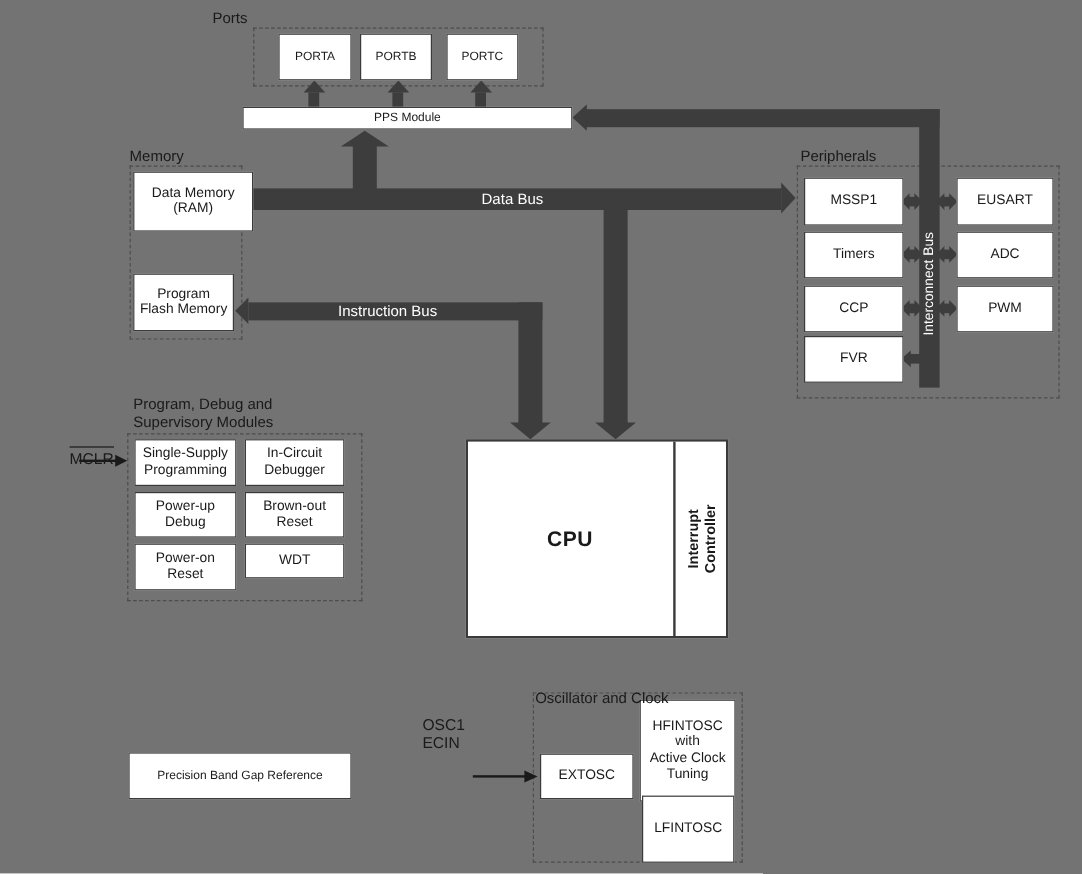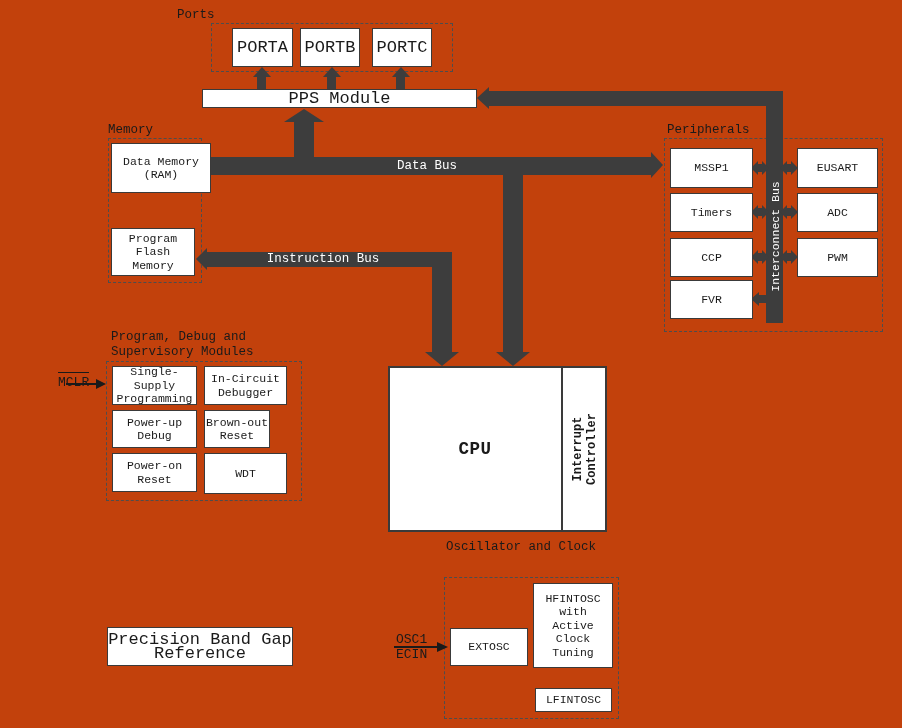--- a/index.html
+++ b/index.html
@@ -1,21 +1,21 @@
 <!DOCTYPE html>
 <html><head>
 <meta charset="utf-8">
 <style>
   html,body{margin:0;padding:0;background:#fff;}
-  .stage{position:relative;width:902px;height:728px;background:#c2410c;
-         font-family:Liberation Mono, monospace;color:#1a1a1a;overflow:hidden;}
+  .stage{position:relative;width:902px;height:728px;background:#737373;
+         font-family:Liberation Sans, sans-serif;color:#1a1a1a;overflow:hidden;}
   .box{position:absolute;background:#fff;border:1.5px solid #3a3a3a;box-sizing:border-box;
        display:flex;align-items:center;justify-content:center;text-align:center;
        font-size:11.5px;line-height:13.5px;white-space:pre-line;z-index:3;}
-  .lg{font-size:17px;}
+  .lg{font-size:10px;}
   .dashed{position:absolute;border:1.6px dashed #4d4d4d;box-sizing:border-box;z-index:1;background:transparent;}
   .seclabel{position:absolute;font-size:12.5px;line-height:15px;white-space:pre-line;z-index:4;}
   .bar{position:absolute;background:#3d3d3d;z-index:2;}
   .conn{z-index:4;}
   .tri{position:absolute;width:0;height:0;z-index:2;}
   .buslabel{position:absolute;color:#fff;text-align:center;font-size:12.5px;z-index:3;}
   .rot{transform:rotate(-90deg);}
   .thin{position:absolute;background:#1a1a1a;z-index:2;}
   .overline{display:inline-block;border-top:1.5px solid #1a1a1a;padding-top:2px;margin-left:36px;}
   .cpu-label{position:absolute;display:flex;align-items:center;justify-content:center;
@@ -76,25 +76,25 @@
 
   <div class="seclabel" style="left:111px;top:330px;">Program, Debug and
 Supervisory Modules</div>
   <div class="dashed" style="left:106px;top:361px;width:196px;height:140px;"></div>
   <div class="box" style="left:112px;top:366px;width:85px;height:39px;">Single-Supply
 Programming</div>
   <div class="box" style="left:204px;top:366px;width:83px;height:39px;">In-Circuit
 Debugger</div>
   <div class="box" style="left:112px;top:410px;width:85px;height:38px;">Power-up
 Debug</div>
-  <div class="box" style="left:204px;top:410px;width:66px;height:38px;">Brown-out
+  <div class="box" style="left:204px;top:410px;width:83px;height:38px;">Brown-out
 Reset</div>
   <div class="box" style="left:112px;top:453px;width:85px;height:39px;">Power-on
 Reset</div>
-  <div class="box" style="left:204px;top:453px;width:83px;height:41px;">WDT</div>
+  <div class="box" style="left:204px;top:453px;width:83px;height:29px;">WDT</div>
 
   <div class="seclabel" style="left:22px;top:372px;font-size:13px;"><span class="overline">MCLR</span></div>
   <div class="thin" style="left:66px;top:383px;width:31px;height:2px;"></div>
   <div class="tri" style="left:96px;top:379px;border-top:5px solid transparent;border-bottom:5px solid transparent;border-left:10px solid #1a1a1a;"></div>
 
   <div class="seclabel" style="left:667px;top:123px;">Peripherals</div>
   <div class="dashed" style="left:664px;top:138px;width:219px;height:194px;"></div>
 
   <div class="box" style="left:670px;top:148px;width:83px;height:40px;">MSSP1</div>
   <div class="box" style="left:670px;top:193px;width:83px;height:39px;">Timers</div>
@@ -127,29 +127,29 @@
   <div class="tri conn" style="left:791px;top:161px;border-top:7px solid transparent;border-bottom:7px solid transparent;border-left:7px solid #3d3d3d;"></div>
 
   <div class="tri conn" style="left:780px;top:205px;border-top:7px solid transparent;border-bottom:7px solid transparent;border-right:7px solid #3d3d3d;"></div>
   <div class="bar conn" style="left:786px;top:208px;width:6px;height:8px;"></div>
   <div class="tri conn" style="left:791px;top:205px;border-top:7px solid transparent;border-bottom:7px solid transparent;border-left:7px solid #3d3d3d;"></div>
 
   <div class="tri conn" style="left:780px;top:250px;border-top:7px solid transparent;border-bottom:7px solid transparent;border-right:7px solid #3d3d3d;"></div>
   <div class="bar conn" style="left:786px;top:253px;width:6px;height:8px;"></div>
   <div class="tri conn" style="left:791px;top:250px;border-top:7px solid transparent;border-bottom:7px solid transparent;border-left:7px solid #3d3d3d;"></div>
 
-  <div class="seclabel" style="left:446px;top:540px;">Oscillator and Clock</div>
+  <div class="seclabel" style="left:446px;top:575px;">Oscillator and Clock</div>
   <div class="dashed" style="left:444px;top:577px;width:175px;height:142px;"></div>
   <div class="box" style="left:533px;top:583px;width:80px;height:85px;">HFINTOSC
 with
 Active Clock
 Tuning</div>
   <div class="box" style="left:450px;top:628px;width:78px;height:38px;">EXTOSC</div>
-  <div class="box" style="left:535px;top:688px;width:77px;height:24px;">LFINTOSC</div>
+  <div class="box" style="left:535px;top:663px;width:77px;height:56px;">LFINTOSC</div>
 
-  <div class="seclabel" style="left:352px;top:632px;font-size:13px;line-height:15px;margin-left:44px;">OSC1
+  <div class="seclabel" style="left:352px;top:596px;font-size:13px;line-height:15px;">OSC1
 ECIN</div>
   <div class="thin" style="left:394px;top:646px;width:44px;height:2px;"></div>
   <div class="tri" style="left:437px;top:642px;border-top:5px solid transparent;border-bottom:5px solid transparent;border-left:11px solid #1a1a1a;"></div>
 
   <div class="box lg" style="left:107px;top:627px;width:186px;height:39px;">Precision Band Gap Reference</div>
 
 </div>
 
 </body></html>

